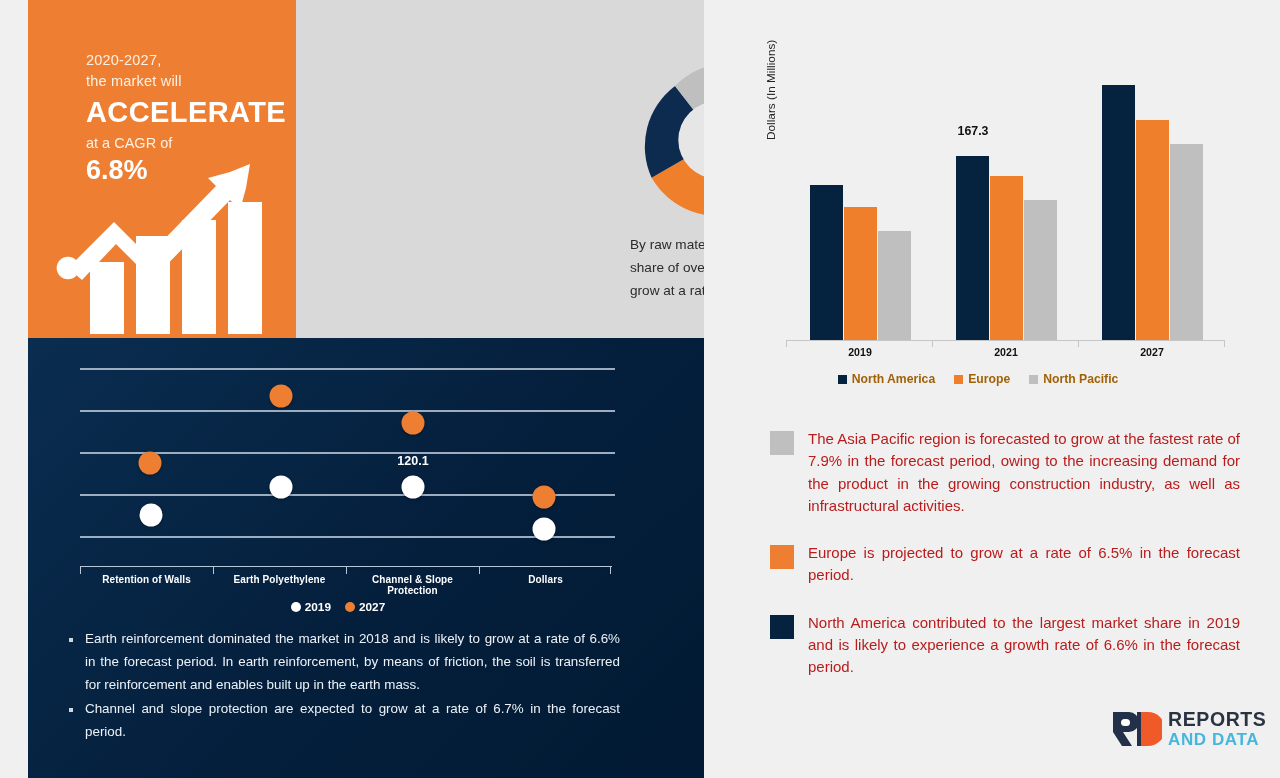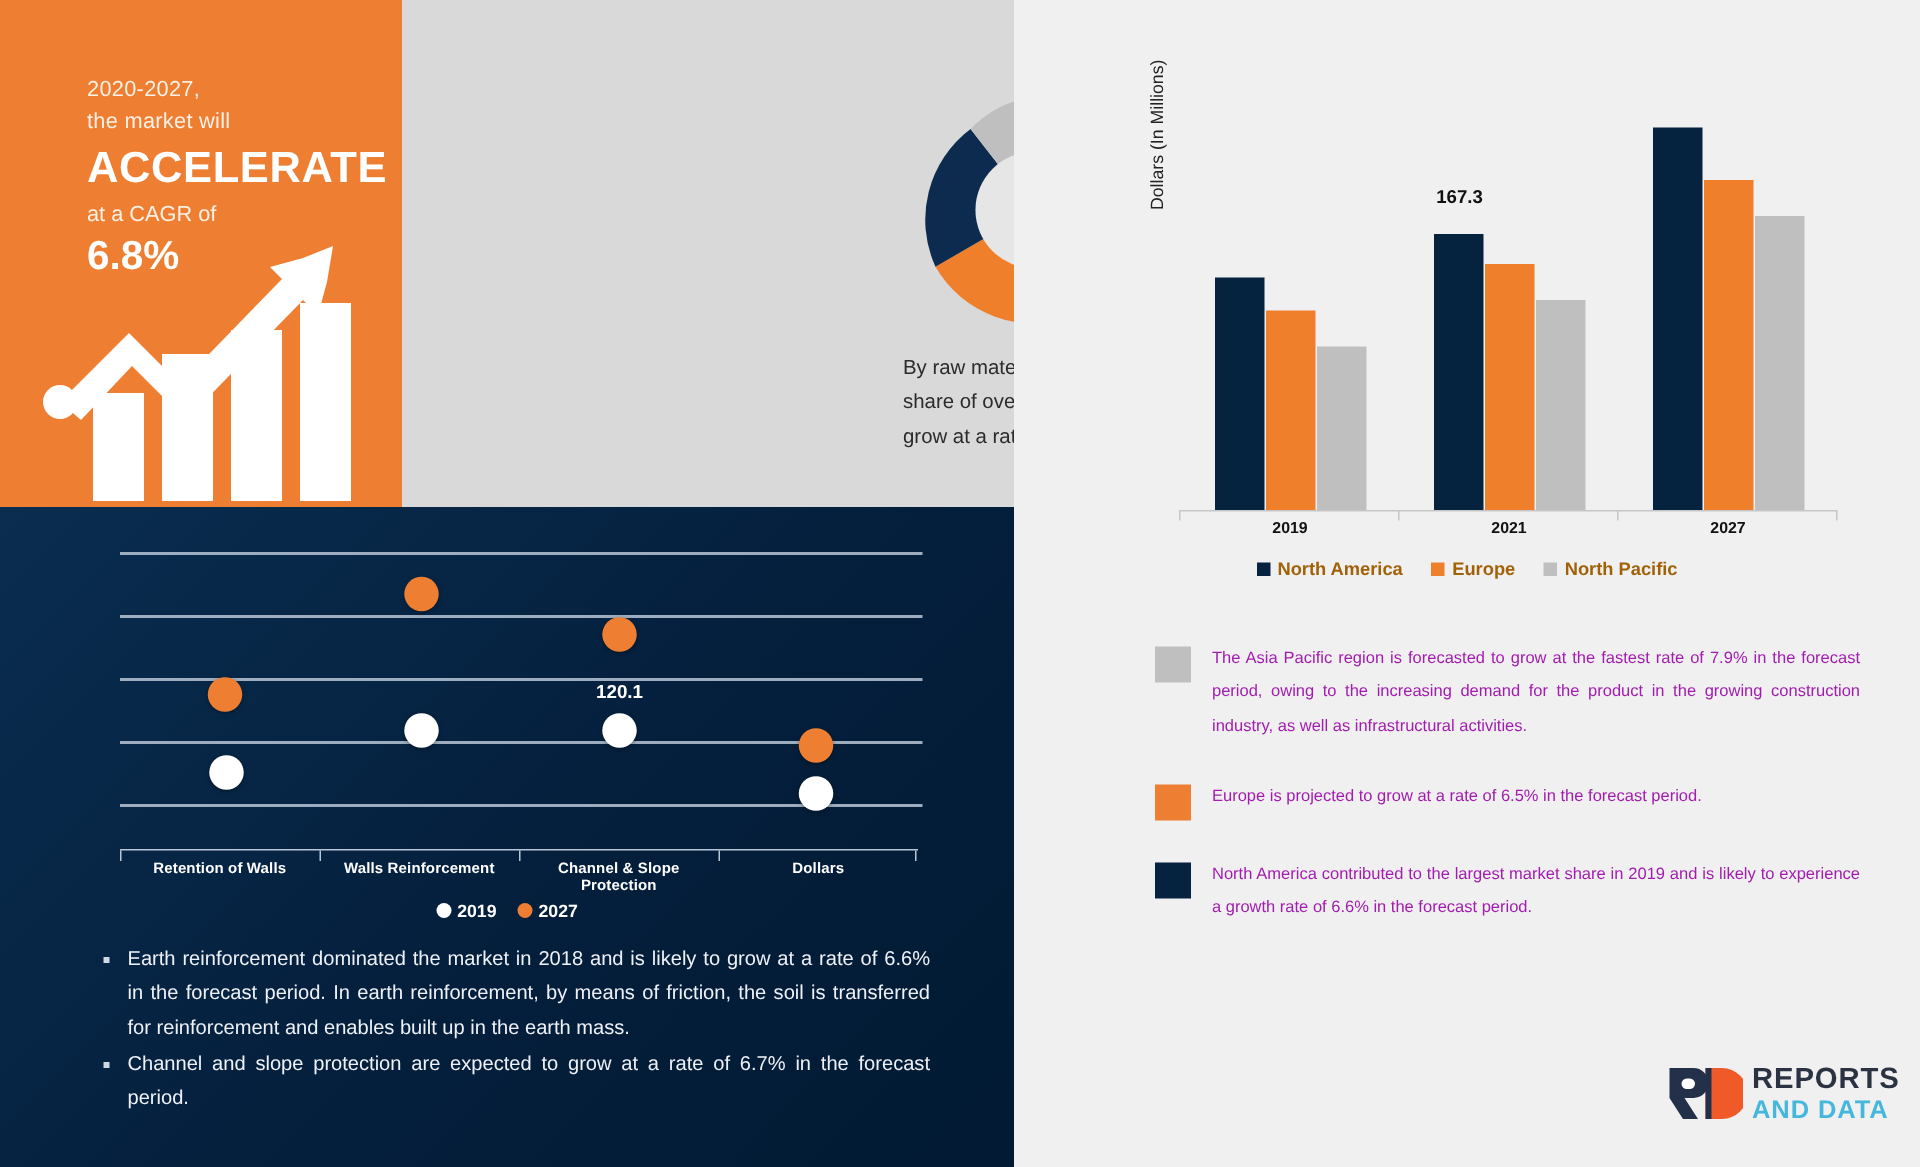--- a/index.html
+++ b/index.html
@@ -7,21 +7,21 @@
   body {
     font-family: "Liberation Sans", sans-serif;
     background: #f0f0f0;
     position: relative;
     overflow: hidden;
   }
 
   
   #root { position: relative; width: 1280px; height: 778px; }
 
-  .panel { position: absolute; }
+  .panel { position: absolute; margin-left: 28px; }
 
   #panel-accelerate {
     left: 0; top: 0; width: 268px; height: 338px;
     background: #ee7f32;
   }
   #panel-donut {
     left: 268px; top: 0; width: 408px; height: 338px;
     background: #d9d9d9;
   }
   #panel-segments {
@@ -149,21 +149,21 @@
   }
   .bleg-item { display: flex; align-items: center; gap: 5px; }
   .bleg-swatch { width: 9px; height: 9px; }
   .bleg-label { font-size: 12.2px; font-weight: 700; color: #a16207; }
 
   
   #right-bullets { position: absolute; left: 770px; top: 428px; width: 470px; }
   .rb-row { position: relative; display: flex; gap: 14px; margin-bottom: 25px; }
   .rb-swatch { flex: 0 0 auto; width: 24px; height: 24px; margin-top: 3px; }
   .rb-text {
-    flex: 1; font-size: 11px; line-height: 22.3px; color: #a21caf;
+    flex: 1; font-size: 15px; line-height: 22.3px; color: #b91c1c;
     text-align: justify;
   }
 
   
   #logo { position: absolute; left: 1110px; top: 708px; width: 158px; height: 46px; }
   #logo-mark { position: absolute; left: 0; top: 2px; width: 52px; height: 38px; }
   #logo-text { position: absolute; left: 58px; top: 1px; }
   #logo-reports {
     font-size: 19.5px; font-weight: 700; color: #2b3342; letter-spacing: .6px;
     line-height: 21px;
@@ -249,21 +249,21 @@
   <div id="dot-axis">
     <span class="axis-tick" style="left:0"></span>
     <span class="axis-tick" style="left:133px"></span>
     <span class="axis-tick" style="left:266px"></span>
     <span class="axis-tick" style="left:399px"></span>
     <span class="axis-tick" style="left:530px"></span>
   </div>
 
   <div id="dot-cats">
     <div class="dot-cat">Retention of Walls</div>
-    <div class="dot-cat">Walls Reinforcement</div>
+    <div class="dot-cat">Earth Polyethylene</div>
     <div class="dot-cat">Channel &amp; Slope Protection</div>
     <div class="dot-cat">Dollars</div>
   </div>
 
   <div id="dot-legend">
     <div class="legend-item">
       <span class="legend-dot" style="background:#ffffff"></span>
       <span class="legend-label">2019</span>
     </div>
     <div class="legend-item">

